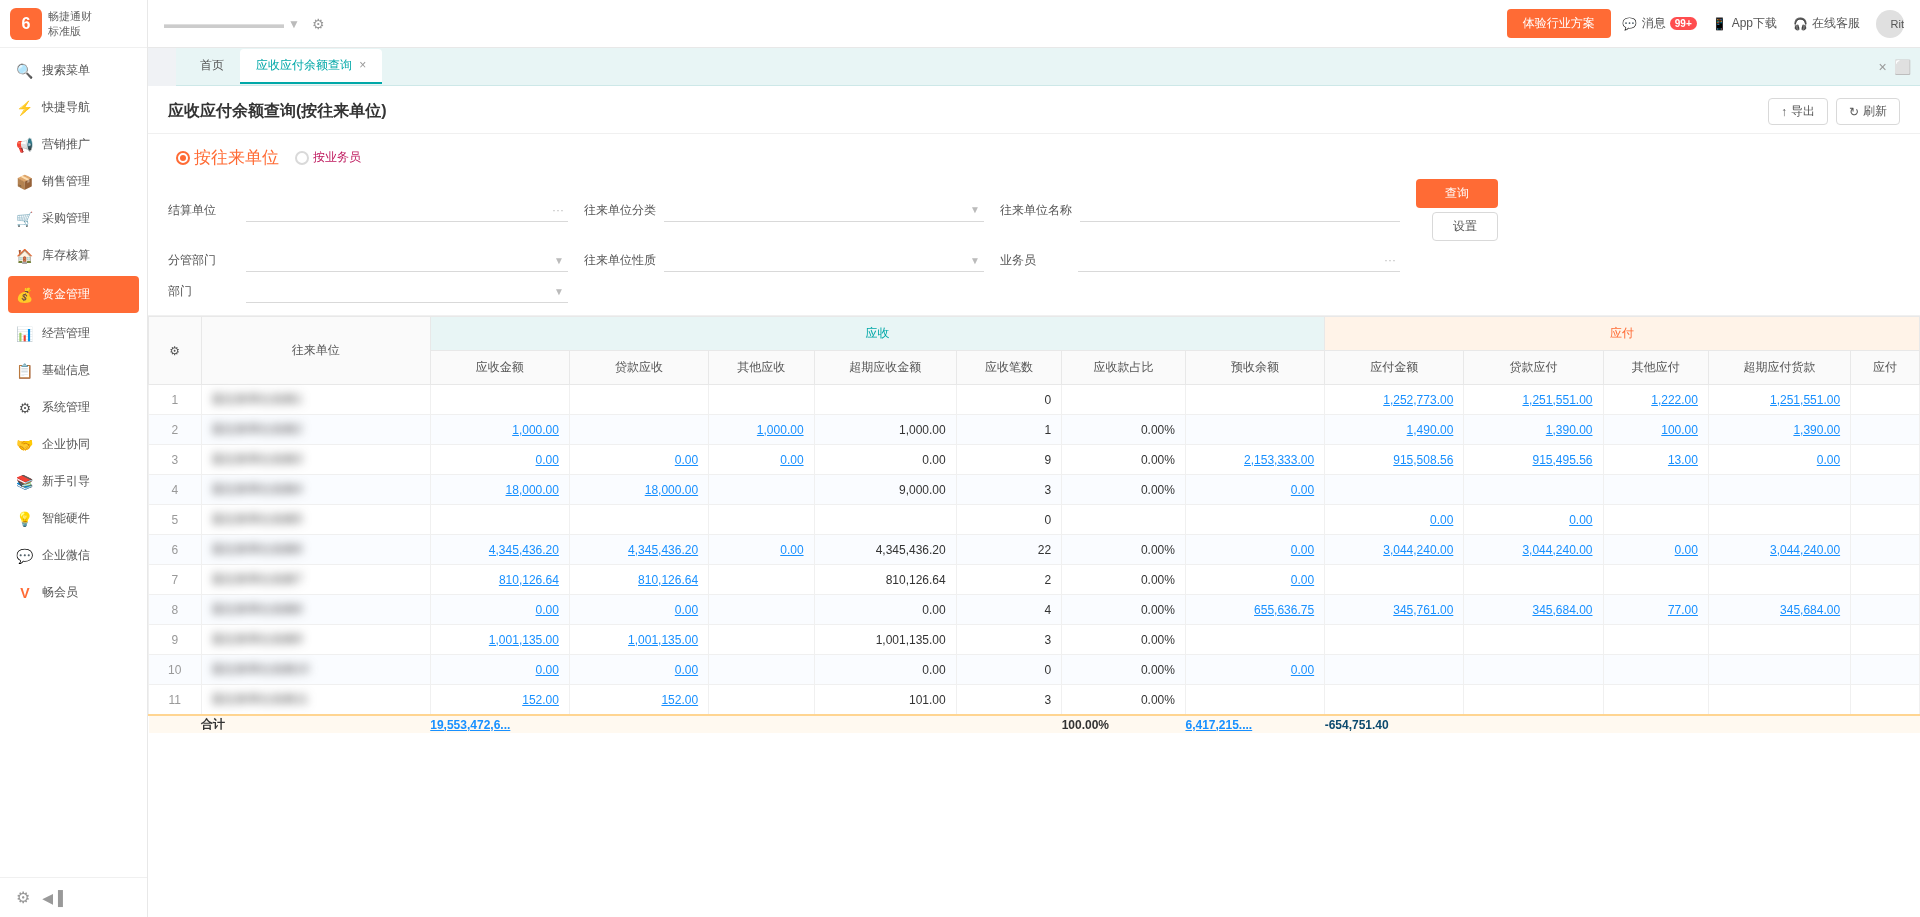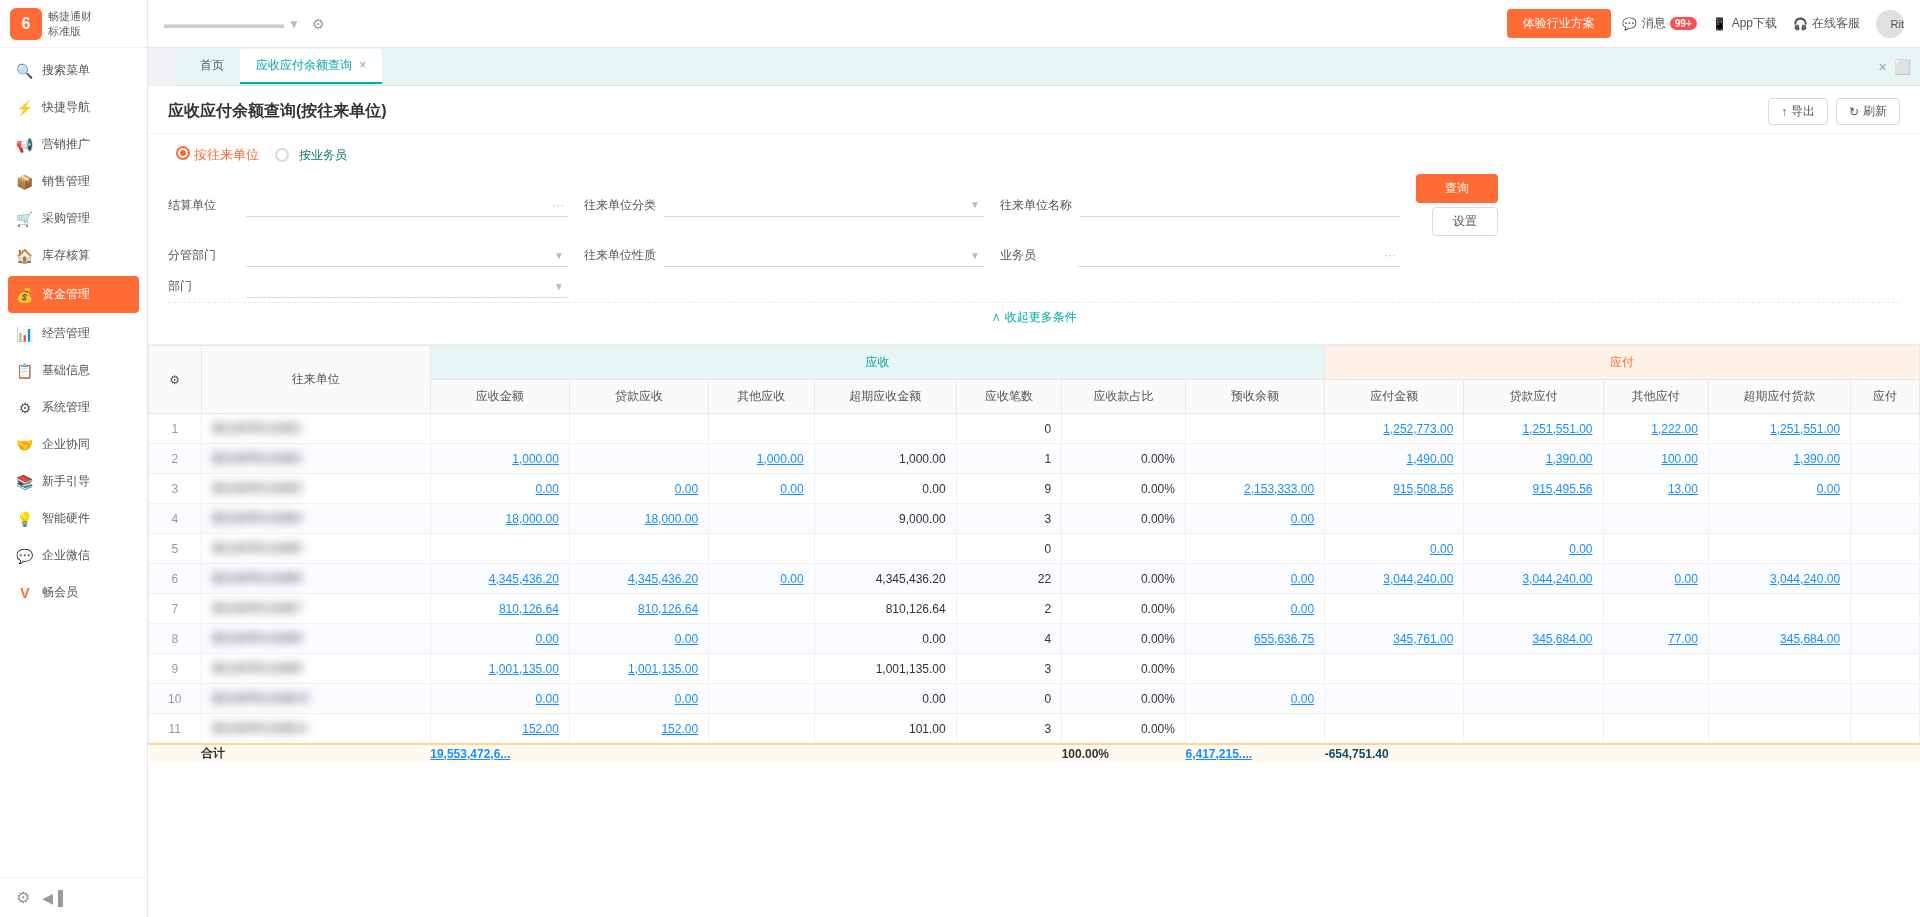--- a/index.html
+++ b/index.html
@@ -145,25 +145,25 @@
       flex: 1; border: none; padding: 4px 6px; font-size: 12px; outline: none;
       background: transparent; appearance: none; cursor: pointer;
     }
     .select-wrapper .arrow { position: absolute; right: 4px; color: #bbb; font-size: 10px; pointer-events: none; }
     
     .collapse-more {
       text-align: center; padding: 6px; color: #00a8a8; font-size: 12px;
       cursor: pointer; border-top: 1px dashed #e8e8e8; margin-top: 4px;
     }
     .scheme-active {
-      color: #ff6b35; font-size: 13px; display: flex; gap: 4px;
+      color: #ff6b35; font-size: 17px; display: flex; align-items: center; gap: 4px;
       cursor: pointer;
     }
     .scheme-inactive {
-      color: #0f766e; font-size: 12px; display: flex; align-items: center; gap: 10px;
+      color: #be185d; font-size: 12px; display: flex; align-items: center; gap: 4px;
       cursor: pointer;
     }
     .radio-circle {
       width: 14px; height: 14px; border: 2px solid #ff6b35; border-radius: 50%;
       display: inline-flex; align-items: center; justify-content: center;
     }
     .radio-inner { width: 6px; height: 6px; background: #ff6b35; border-radius: 50%; }
     .radio-circle-empty {
       width: 14px; height: 14px; border: 2px solid #d9d9d9; border-radius: 50%;
     }
@@ -420,24 +420,20 @@
             <div class="filter-group">
               <span class="filter-field-label">部门</span>
               <div class="select-wrapper">
                 <select><option></option></select>
                 <span class="arrow">▼</span>
               </div>
             </div>
           </div>
         </div>
 
-        <div class="collapse-more">
-          <span>∧</span>
-          <span>收起更多条件</span>
-        </div>
       </div>
 
       <div class="table-section">
         <div class="table-wrapper">
           <table>
             <thead>
               <tr>
                 <th rowspan="2">
                   <span style="cursor:pointer;">⚙</span>
                 </th>

